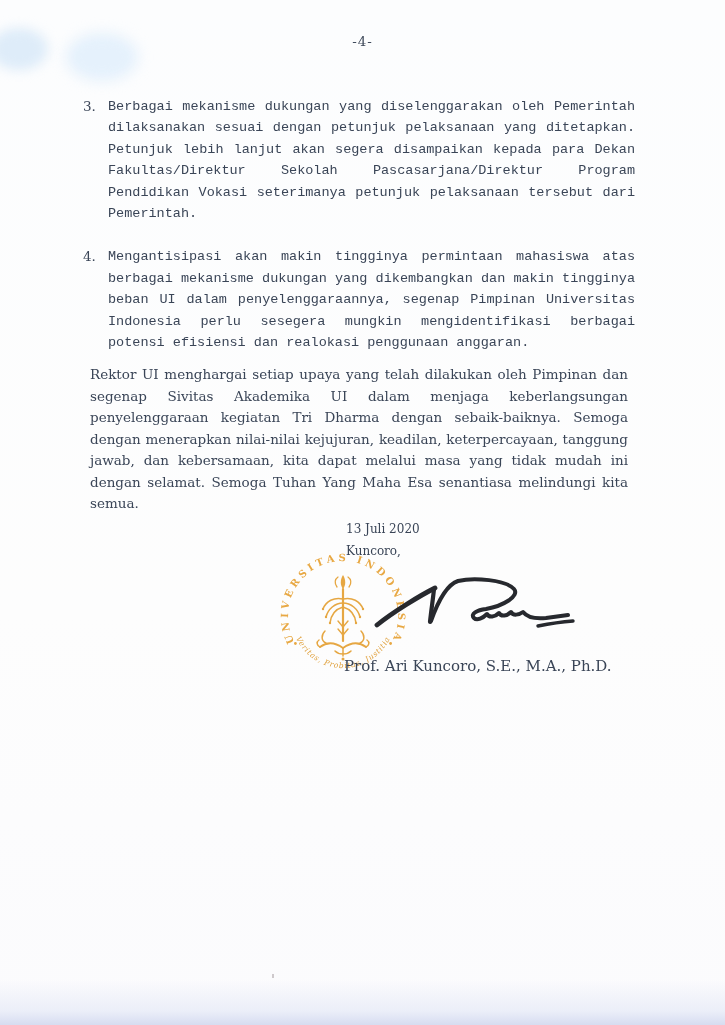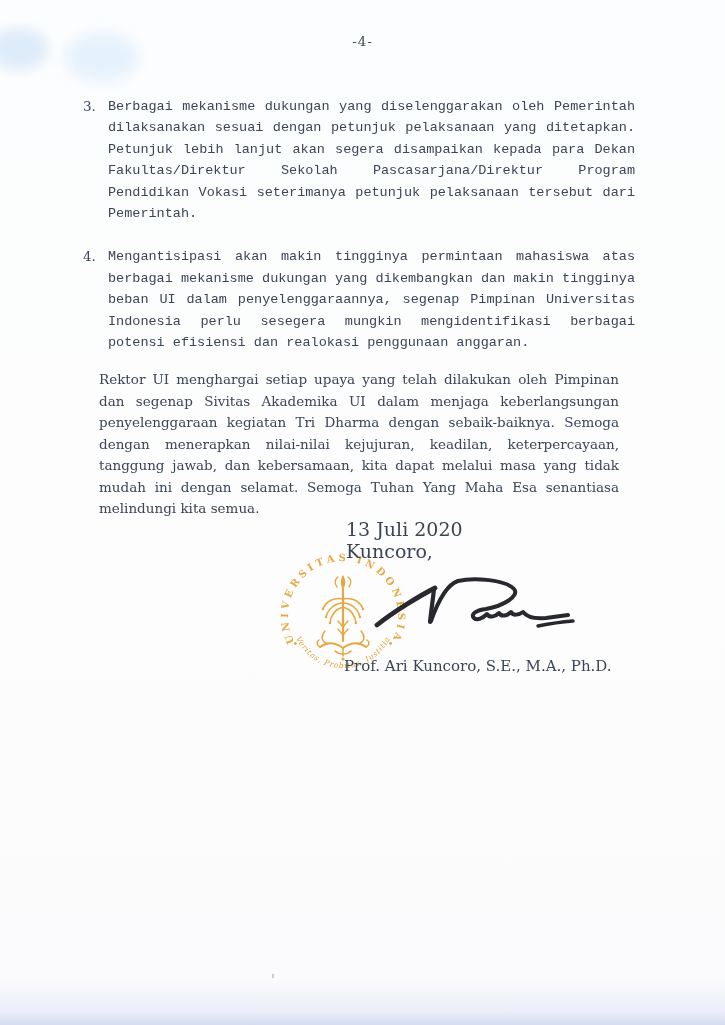--- a/index.html
+++ b/index.html
@@ -19,24 +19,24 @@
   }
   .content{
     position:absolute;top:96px;left:83px;width:552px;
     font-size:13.5px;line-height:21.4px;color:#3a4557;
   }
   .li{display:flex;}
   .li.mb-lg{margin-bottom:22px;}
   .li.mb-sm{margin-bottom:11px;}
   .li-marker{width:25px;flex:0 0 25px;}
   .li-text{flex:1;text-align:justify;font-family:Liberation Mono, monospace;}
-  .closing{text-align:justify;margin:16px;}
+  .closing{text-align:justify;margin:7px;}
   .sig-date-group{
     position:absolute;top:518px;left:346px;
-    font-size:19px;line-height:22px;color:#3a4557;z-index:4;
+    font-size:12px;line-height:22px;color:#3a4557;z-index:4;
   }
   .sig-name-group{
     position:absolute;top:655px;left:344px;
     font-size:15px;line-height:22px;color:#3a4557;z-index:4;
   }
   .seal-svg{position:absolute;left:276px;top:549px;z-index:1;opacity:.95;}
   .sign-svg{position:absolute;left:362px;top:572px;z-index:3;}
   .ring-top{
     font-family:"DejaVu Serif",serif;font-weight:bold;
     font-size:10px;letter-spacing:3.6px;fill:#E7A43A;

